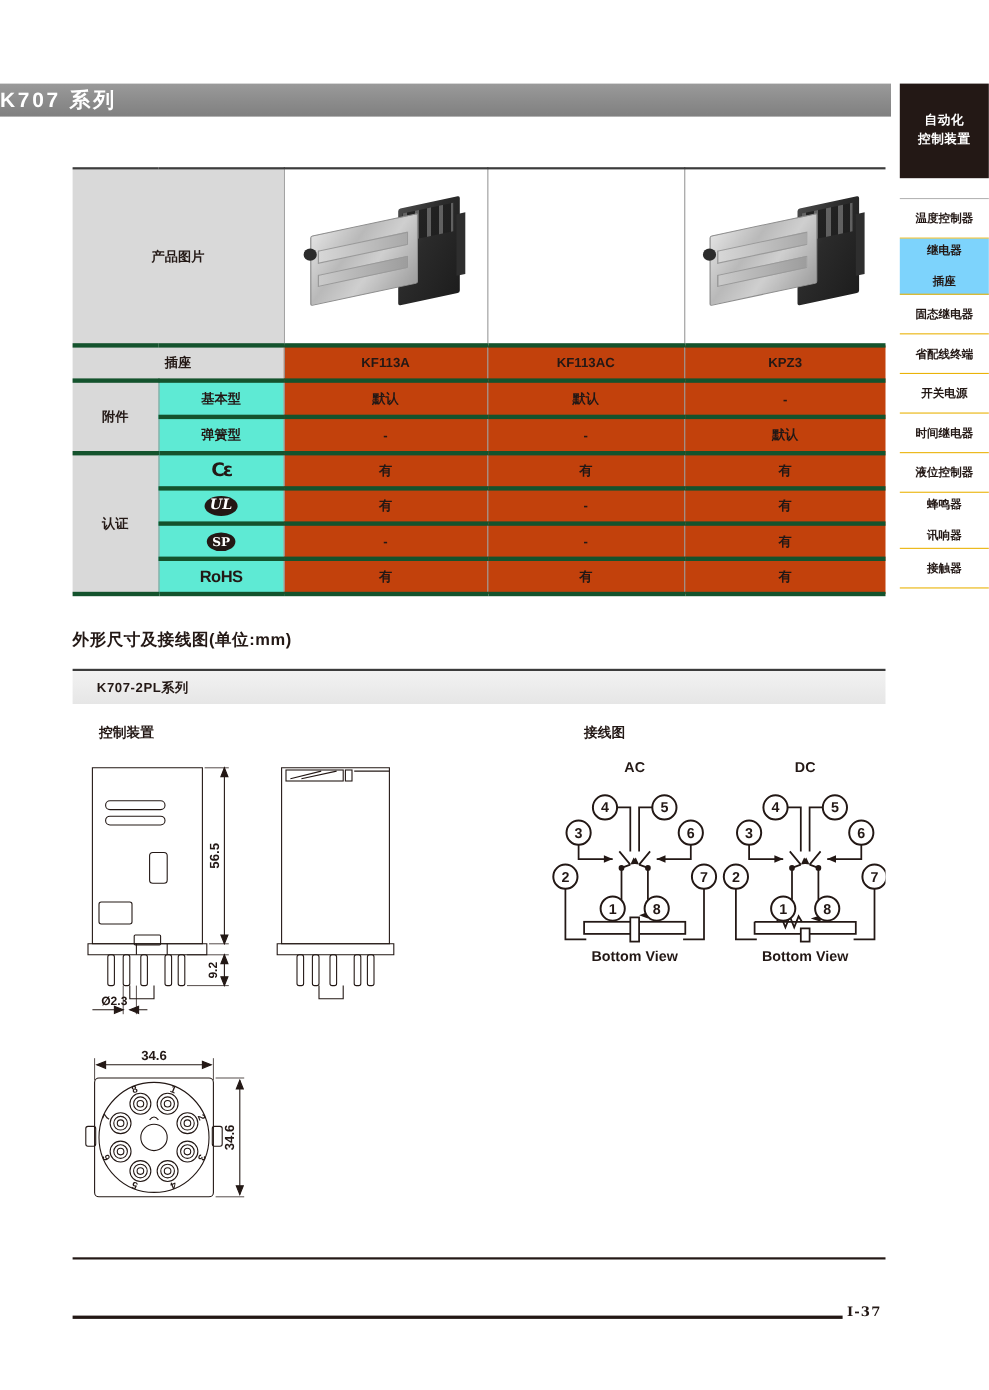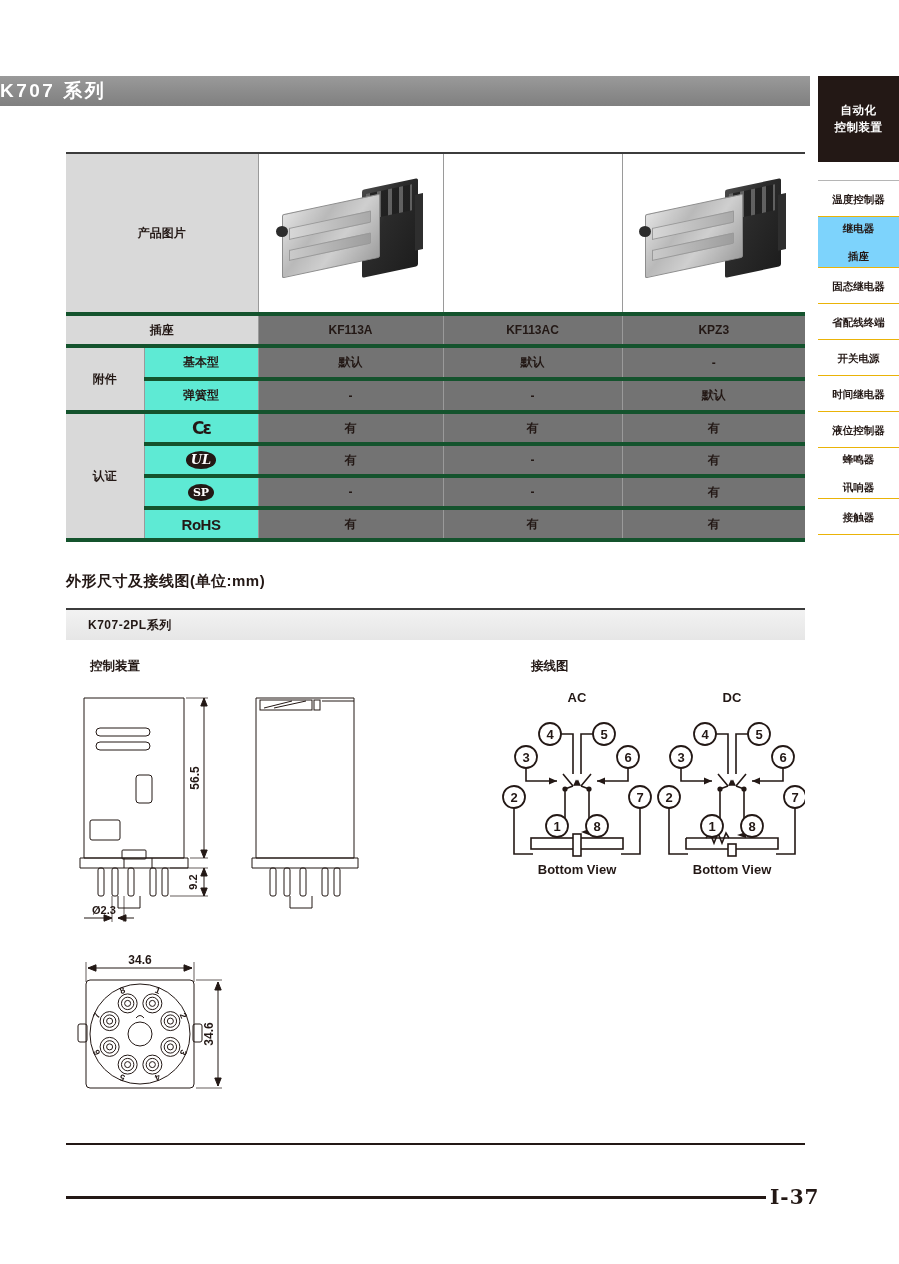--- a/index.html
+++ b/index.html
@@ -107,21 +107,21 @@
     padding-left: 16px;
     font-size: 12.5px;
   }
   .lbl-b {
     background: #5eead4;
     font-weight: bold;
     text-align: left;
     padding-left: 14px;
     font-size: 12.5px;
   }
-  .val { background: #737373; font-weight: bold; font-size: 12.5px; }
+  .val { background: #c2410c; font-weight: bold; font-size: 12.5px; }
   .photo-cell { background: #ffffff; height: 158px; }
 
   
   .relay-photo {
     position: relative;
     width: 150px;
     height: 110px;
     margin: 0 auto;
   }
   .relay-photo .socket {
@@ -268,21 +268,21 @@
     left: 66px;
     top: 1196px;
     width: 700px;
     height: 3px;
     background: #231815;
   }
   .page-number {
     position: absolute;
     left: 770px;
     top: 1185px;
-    font-size: 20px;
+    font-size: 12px;
     font-weight: bold;
     color: #231815;
     font-family: "DejaVu Serif", serif;
     letter-spacing: 1px;
   }
 </style>
 </head>
 <body>
 
 <div class="header-bar">

